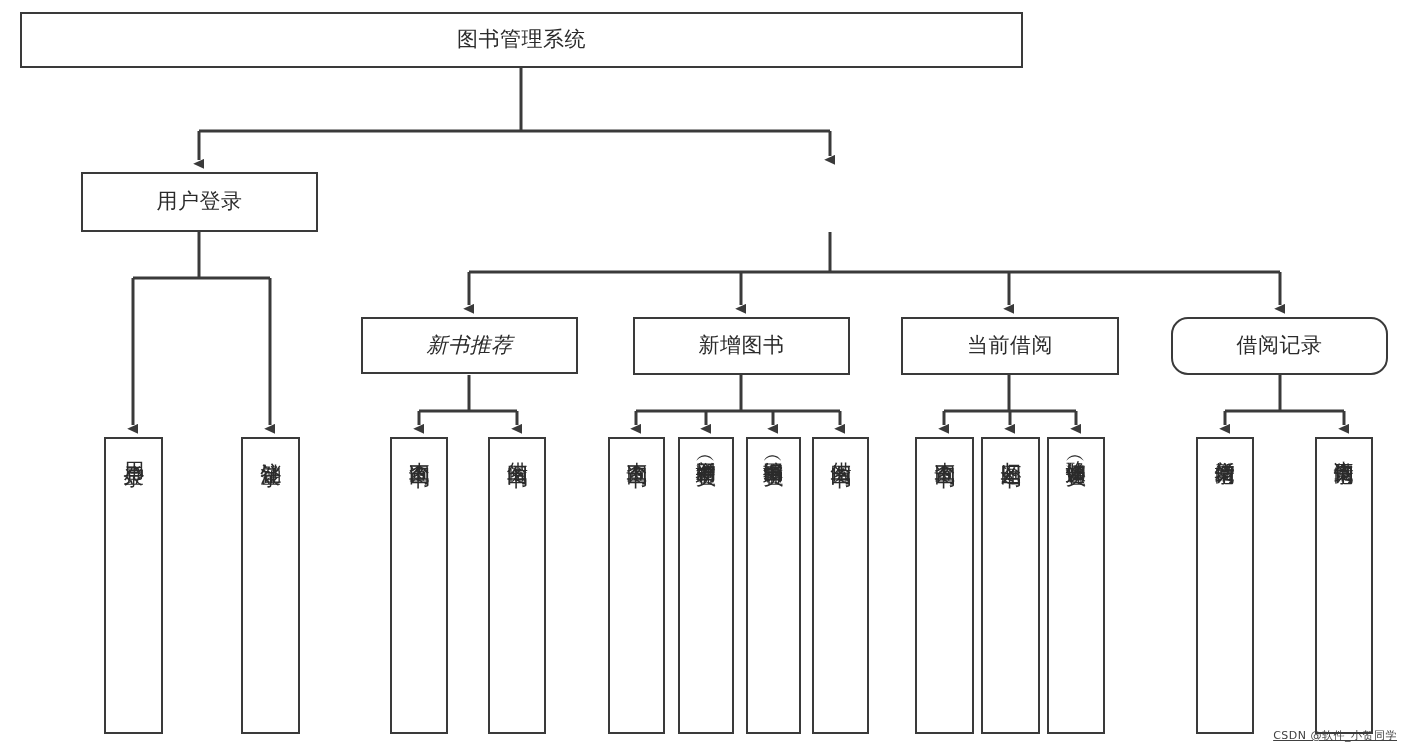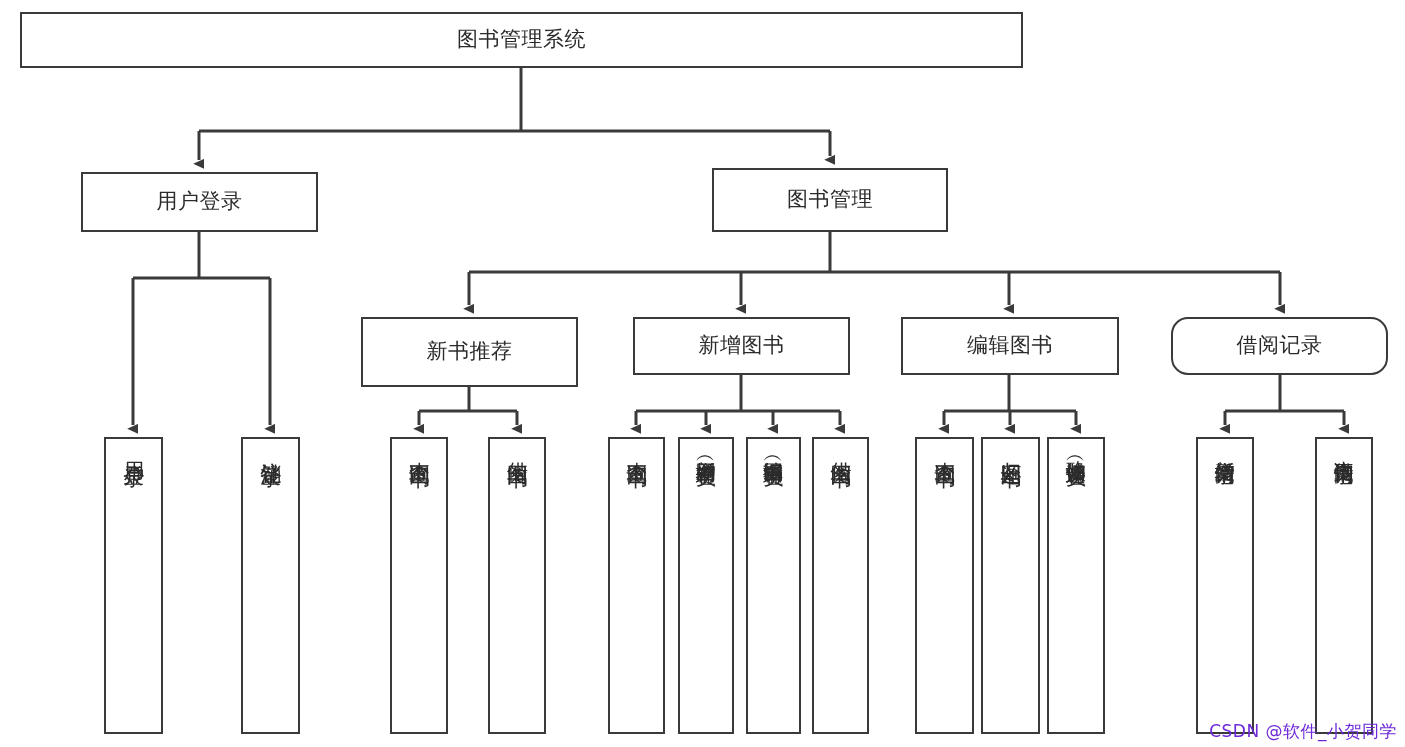--- a/index.html
+++ b/index.html
@@ -49,25 +49,26 @@
     letter-spacing:2px;
     margin:0 auto;
     white-space:nowrap;
   }
   .node.v.tall .lbl{font-size:20px;line-height:1.22;letter-spacing:1px;}
 
   #watermark{
     position:absolute;
     right:8px;
     bottom:4px;
-    font-size:17px;
-    color:#6d28d9;
+    font-size:11px;
+    color:#404040;
     letter-spacing:0.5px;
     white-space:nowrap;
     font-family:"DejaVu Sans","Liberation Sans",sans-serif;
+    text-decoration:underline;
   }
 </style>
 </head>
 <body>
 
 <div id="canvas">
 
   <svg id="edges" viewBox="0 0 1405 747" xmlns="http://www.w3.org/2000/svg">
     <defs>
       <marker id="arrow" markerWidth="10" markerHeight="11" refX="1.2" refY="5.2" orient="auto" markerUnits="userSpaceOnUse">
@@ -118,32 +119,29 @@
     </g>
   </svg>
 
   <div class="node h root" id="n-root" style="left: 20px; top: 12px; width: 1003px; height: 56px;">
     <span class="lbl">图书管理系统</span>
   </div>
 
   <div class="node h" id="n-l1-0" style="left: 81px; top: 172px; width: 237px; height: 60px;">
     <span class="lbl">用户登录</span>
   </div>
-  <div class="node h" id="n-l1-1" style="left: 712px; top: 168px; width: 236px; height: 64px;">
-    <span class="lbl">图书管理</span>
-  </div>
 
-  <div class="node h" id="n-l2-0" style="left: 361px; top: 317px; width: 217px; height: 70px;">
+  <div class="node h" id="n-l2-0" style="left: 361px; top: 317px; width: 217px; height: 57px; font-style: italic;">
     <span class="lbl">新书推荐</span>
   </div>
   <div class="node h" id="n-l2-1" style="left: 633px; top: 317px; width: 217px; height: 58px;">
     <span class="lbl">新增图书</span>
   </div>
   <div class="node h" id="n-l2-2" style="left: 901px; top: 317px; width: 218px; height: 58px;">
-    <span class="lbl">编辑图书</span>
+    <span class="lbl">当前借阅</span>
   </div>
   <div class="node h" id="n-l2-3" style="left: 1171px; top: 317px; width: 217px; height: 58px; border-radius: 17px;">
     <span class="lbl">借阅记录</span>
   </div>
 
   <div class="node v" id="n-lf-0" style="left: 104px; top: 437px; width: 59px; height: 297px;">
     <span class="lbl">用户登录</span>
   </div>
   <div class="node v" id="n-lf-1" style="left: 241px; top: 437px; width: 59px; height: 297px;">
     <span class="lbl">注销登录</span>

